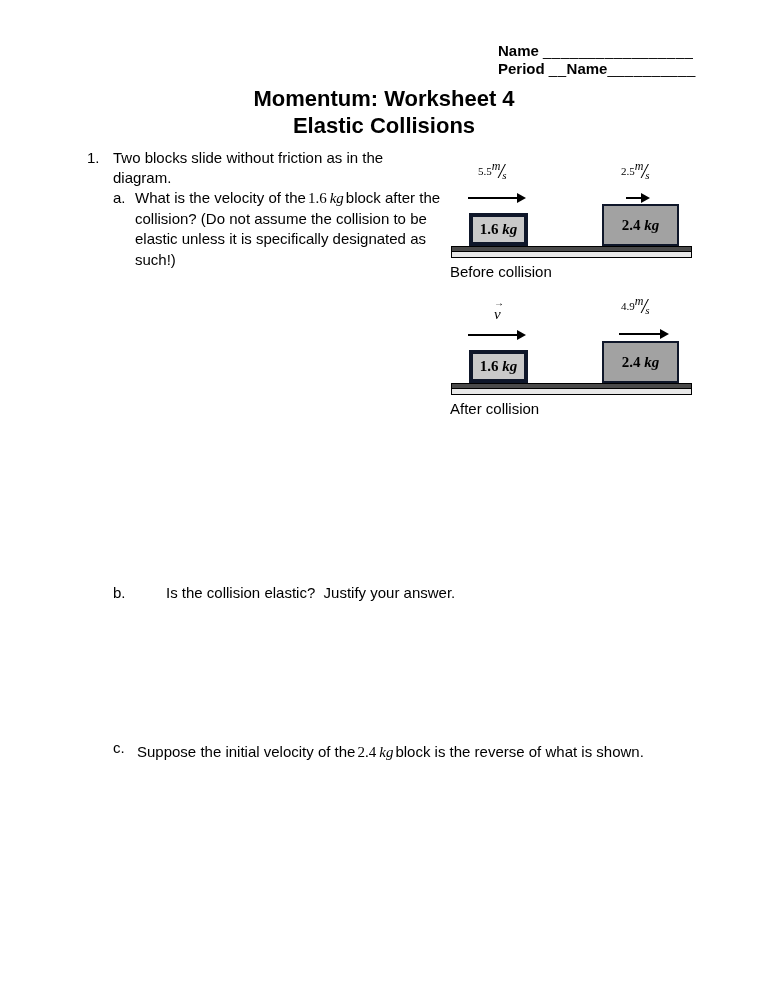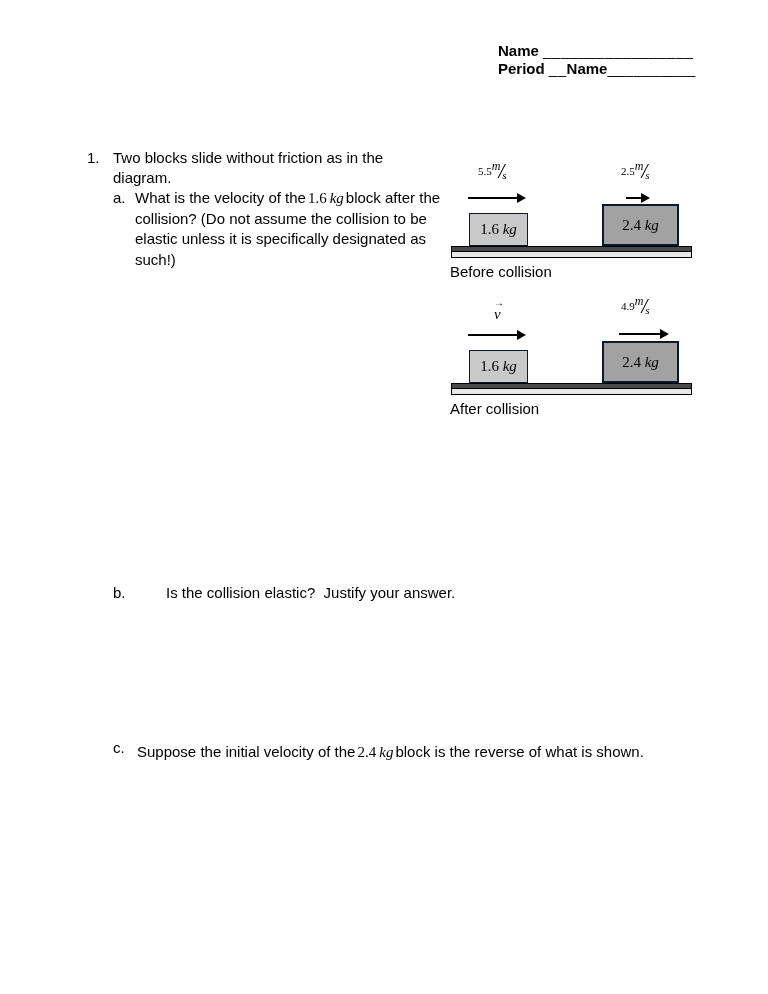--- a/index.html
+++ b/index.html
@@ -67,22 +67,22 @@
   .vec { position: relative; font-family: "Liberation Serif", serif; font-style: italic; font-size: 15px; }
   .vec-arrow { position: absolute; left: 0px; top: -9px; font-size: 10px; font-style: normal; }
 
   .arrow { position: absolute; height: 2px; background: #000; }
   .arrow::after { content: ""; position: absolute; right: -8px; top: -4px; width: 0; height: 0;
                   border-left: 9px solid #000; border-top: 5px solid transparent; border-bottom: 5px solid transparent; }
   .arrow-left-long  { left: 18px; top: 37px; width: 50px; }
   .arrow-right-short{ left: 176px; top: 37px; width: 16px; }
   .arrow-right-long { left: 169px; top: 36px; width: 42px; }
 
-  .block { position: absolute; border: 1px solid #0f172a; display: flex; align-items: center; justify-content: center;
-           font-family: "Liberation Serif", serif; font-size: 15px; }
+  .block { position: absolute; border: 4px solid #0f172a; display: flex; align-items: center; justify-content: center;
+           font-family: "Liberation Serif", serif; font-size: 15px; font-weight: bold; }
   .block-light { background: var(--block-light); left: 19px; top: 53px; width: 59px; height: 33px; }
   .block-dark  { background: var(--block-dark); left: 152px; top: 44px; width: 77px; height: 42px; border-width: 2px; }
 
   .ground { position: absolute; left: 1px; top: 86px; width: 241px; height: 12px;
             border: 1px solid #000; background: var(--ground-light); }
   .ground-top { height: 5px; background: var(--ground-dark); border-bottom: 1px solid #000; }
 
   .caption { position: absolute; left: 0; top: 103px; width: 243px; text-align: left; font-size: 15px; }
 
   .vel-before-left  { left: 28px;  top: 2px; }
@@ -93,20 +93,24 @@
 </head>
 <body>
 
 <div class="page">
 
   <div class="header-fields">
     <div><span class="bold">Name</span> <span class="uline">_________________</span></div>
     <div><span class="bold">Period</span> <span class="uline">__</span><span class="bold">Name</span><span class="uline">__________</span></div>
   </div>
 
+  <h1 class="title">
+    <span>Momentum: Worksheet 4</span><br>
+    <span>Elastic Collisions</span>
+  </h1>
 
   <div class="q1">
     <div class="q-row">
       <span class="q-num">1.</span>
       <div class="q-text">Two blocks slide without friction as in the diagram.</div>
     </div>
     <div class="sub-a" style="margin-left:26px;">
       <span class="sub-label">a.</span>
       <div class="sub-text"><span>What is the velocity of the</span><span class="math"><span class="mv">1.6</span><span class="mu">kg</span></span><span>block after the collision? (Do not assume the collision to be elastic unless it is specifically designated as such!)</span></div>
     </div>

